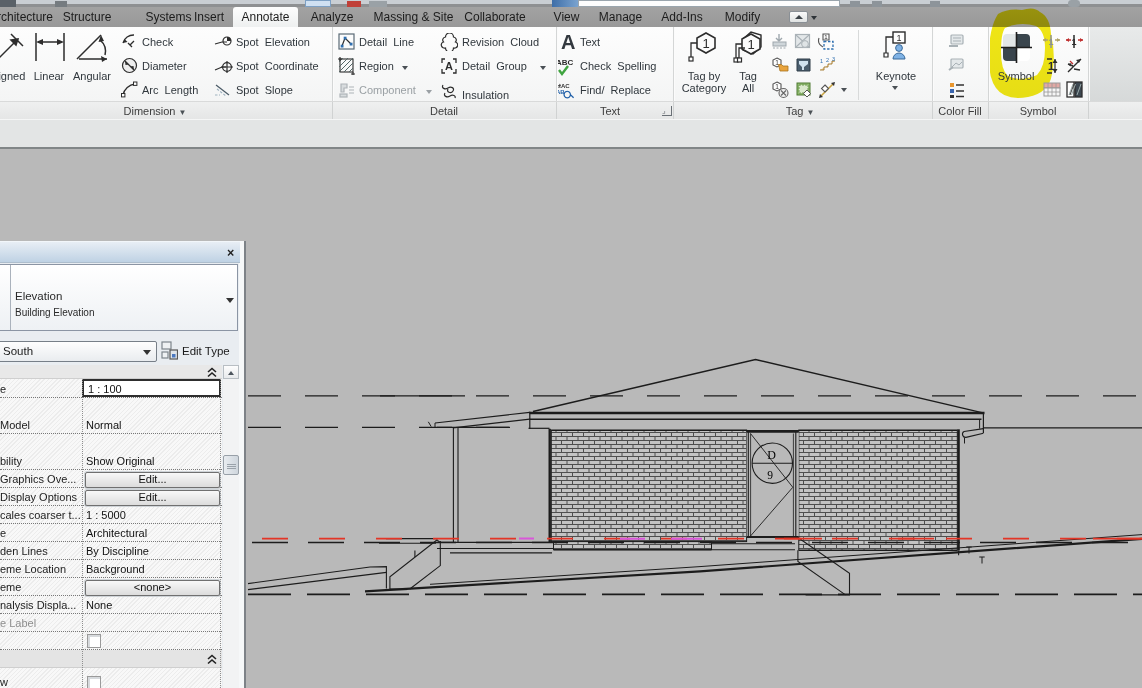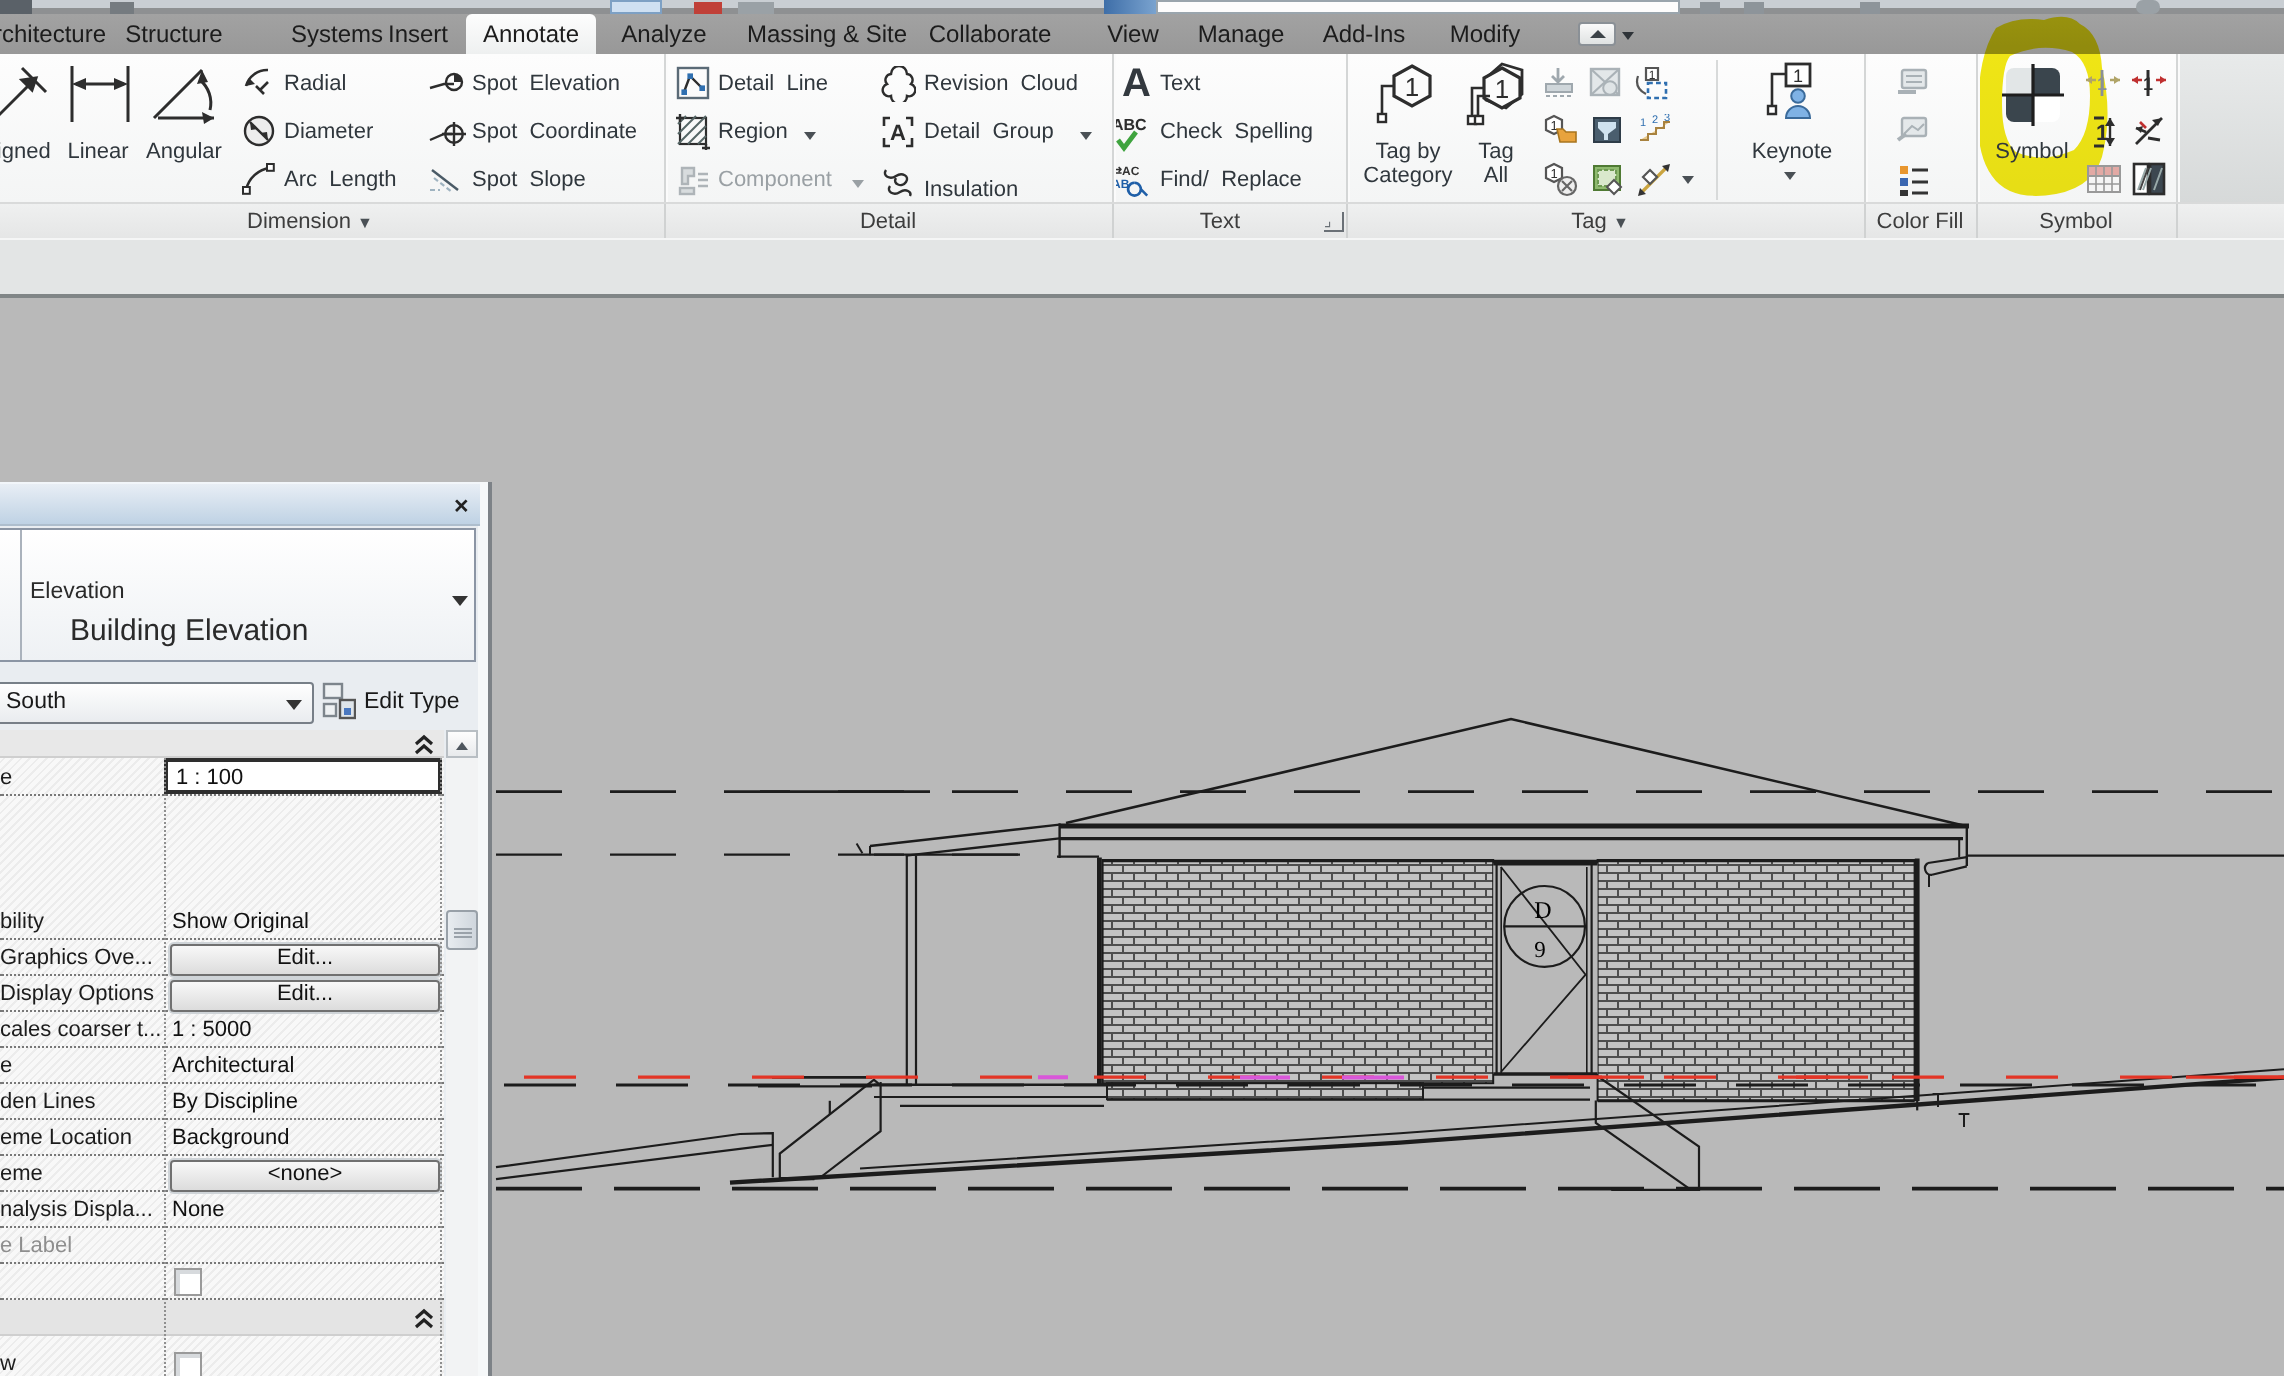--- a/index.html
+++ b/index.html
@@ -113,21 +113,21 @@
   <svg class="abs" style="left:121px;top:57px" width="17" height="17" viewBox="0 0 17 17">
     <circle cx="8.5" cy="8.5" r="7" fill="#ededed" stroke="#2d2d2d" stroke-width="1.2"></circle>
     <path d="M4,4 L13,13" stroke="#2d2d2d" stroke-width="1.2"></path>
     <path d="M4,4 l0.5,4 l3.5,-0.5 z M13,13 l-0.5,-4 l-3.5,0.5 z" fill="#2d2d2d"></path>
   </svg>
   <svg class="abs" style="left:121px;top:81px" width="17" height="17" viewBox="0 0 17 17">
     <path d="M2,14 A 14 14 0 0 1 14,3" stroke="#2d2d2d" stroke-width="1.3" fill="none"></path>
     <rect x="0.5" y="12.5" width="3.4" height="3.4" fill="#fff" stroke="#2d2d2d" stroke-width="1"></rect>
     <rect x="12.5" y="1" width="3.4" height="3.4" fill="#fff" stroke="#2d2d2d" stroke-width="1"></rect>
   </svg>
-  <div class="btext" style="left:142px;top:36px;">Radial</div>
+  <div class="btext" style="left:142px;top:36px;">Check</div>
   <div class="btext" style="left:142px;top:60px;">Diameter</div>
   <div class="btext" style="left:142px;top:84px;">Arc&nbsp; Length</div>
 
   <svg class="abs" style="left:214px;top:34px" width="19" height="15" viewBox="0 0 19 15">
     <path d="M1,10 L8,8 L13,8" stroke="#2d2d2d" stroke-width="1.2" fill="none"></path>
     <circle cx="13" cy="7" r="4" fill="none" stroke="#2d2d2d" stroke-width="1.2"></circle>
     <path d="M13,3 A4,4 0 0 1 17,7 L13,7 Z" fill="#2d2d2d"></path>
   </svg>
   <svg class="abs" style="left:214px;top:59px" width="19" height="15" viewBox="0 0 19 15">
     <path d="M1,11 L8,8 L12,8" stroke="#2d2d2d" stroke-width="1.2" fill="none"></path>
@@ -453,21 +453,21 @@
   <text x="770" y="478.5" font-family="Liberation Serif" font-size="11.5" fill="#000" text-anchor="middle" opacity="0.99">9</text>
 </svg>
 <div class="abs" id="palette">
   <div class="abs" style="left:239px;top:0;width:7px;height:447px;background:#f6f8f9;border-right:2px solid #7d8287;box-sizing:border-box"></div>
   <div class="abs" id="paltitle">
     <div class="abs" style="left:227px;top:4px;width:14px;height:15px;font-size:12.5px;font-weight:bold;color:#222;">×</div>
   </div>
   <div class="abs" id="typesel">
     <div class="abs" style="left:29px;top:0;width:1px;height:65px;background:#aab2bc"></div>
     <div class="abs" style="left:34px;top:25px;font-size:11.5px;color:#2a2a2a;">Elevation</div>
-    <div class="abs" style="left:34px;top:42px;font-size:15px;color:#2a2a2a;margin-left:20px;">Building Elevation</div>
+    <div class="abs" style="left:34px;top:42px;font-size:10px;color:#2a2a2a;">Building Elevation</div>
     <div class="abs" style="left:245px;top:33px;width:0;height:0;border-left:4.5px solid transparent;border-right:4.5px solid transparent;border-top:5.5px solid #333;"></div>
   </div>
   <div class="abs" id="combo">
     <div class="abs" style="left:22px;top:3px;font-size:11.5px;color:#1a1a1a;">South</div>
     <div class="abs" style="left:162px;top:8px;width:0;height:0;border-left:4.5px solid transparent;border-right:4.5px solid transparent;border-top:5.5px solid #333;"></div>
   </div>
   <svg class="abs" style="left:161px;top:100px" width="17" height="19" viewBox="0 0 17 19">
     <rect x="1" y="1" width="9" height="7" fill="#eef1f3" stroke="#7d858c" stroke-width="1.2"></rect>
     <rect x="1" y="11" width="6" height="6" fill="#eef1f3" stroke="#7d858c" stroke-width="1.2"></rect>
     <rect x="9" y="9" width="7.5" height="9" fill="#dfe5ea" stroke="#555" stroke-width="1.2"></rect>
@@ -478,20 +478,24 @@
     <div class="abs" style="left:0;top:0;width:222px;height:14px;background:#e8e8e8;border-bottom:1px solid #cfcfcf;box-sizing:border-box">
       <svg class="abs" style="left:206px;top:2px" width="12" height="11" viewBox="0 0 12 11">
           <path d="M2,5 L6,1.5 L10,5 M2,9.5 L6,6 L10,9.5" stroke="#222" stroke-width="1.6" fill="none"></path>
         </svg>
     </div>
     <div class="grow" style="top:14px;height:19px;">
       <span class="glab" style="top:4px">e</span>
       <div class="abs" style="left:82px;top:0px;width:139px;height:18px;background:#fff;border:2px solid #2e2e2e;box-sizing:border-box"></div>
       <span class="gval" style="left:88px;top:4px">1 : 100</span>
     </div>
+    <div class="grow" style="top:51px;">
+        <span class="glab">Model</span>
+        <span class="gval">Normal</span>
+      </div>
     <div class="grow" style="top:87px;">
         <span class="glab">bility</span>
         <span class="gval">Show Original</span>
       </div>
     <div class="grow" style="top:105px;">
         <span class="glab">Graphics Ove...</span>
         <div class="gbtn">Edit...</div>
       </div>
     <div class="grow" style="top:123px;">
         <span class="glab">Display Options</span>

